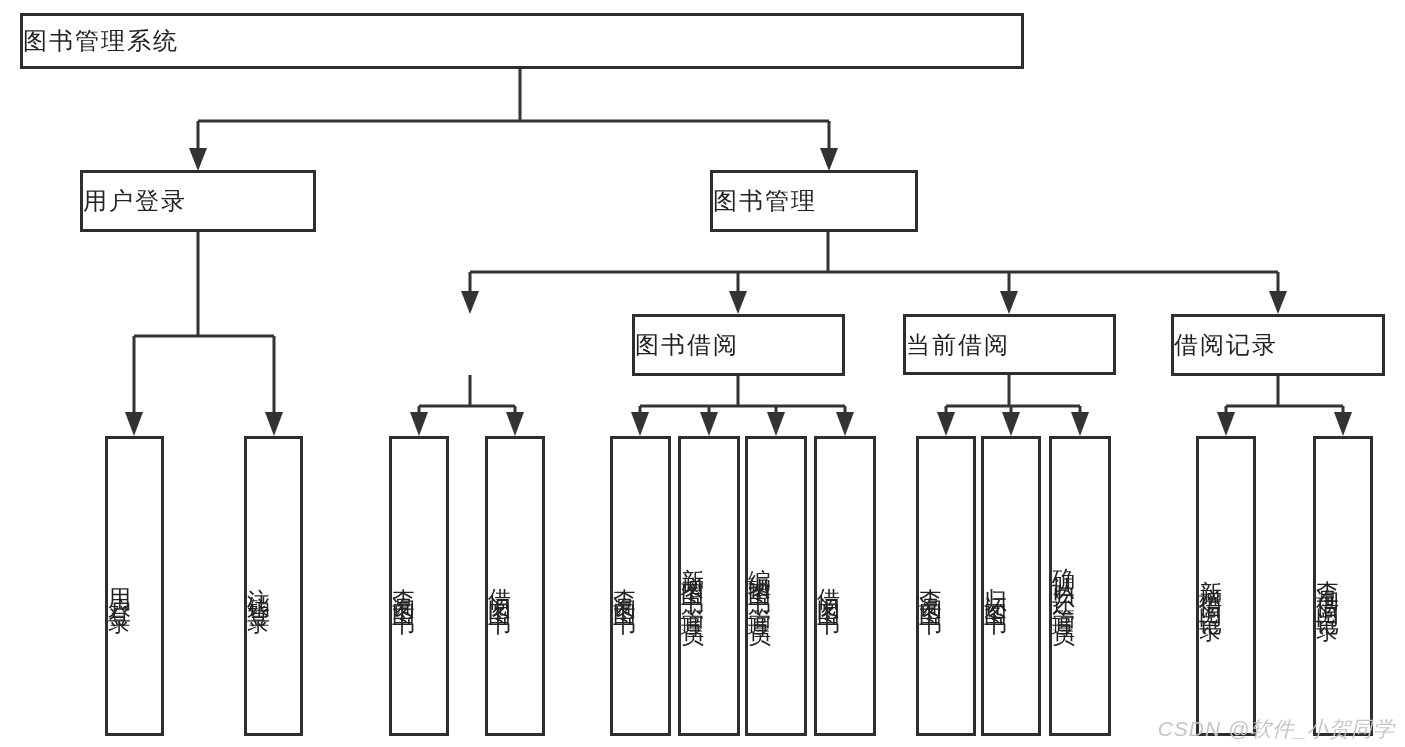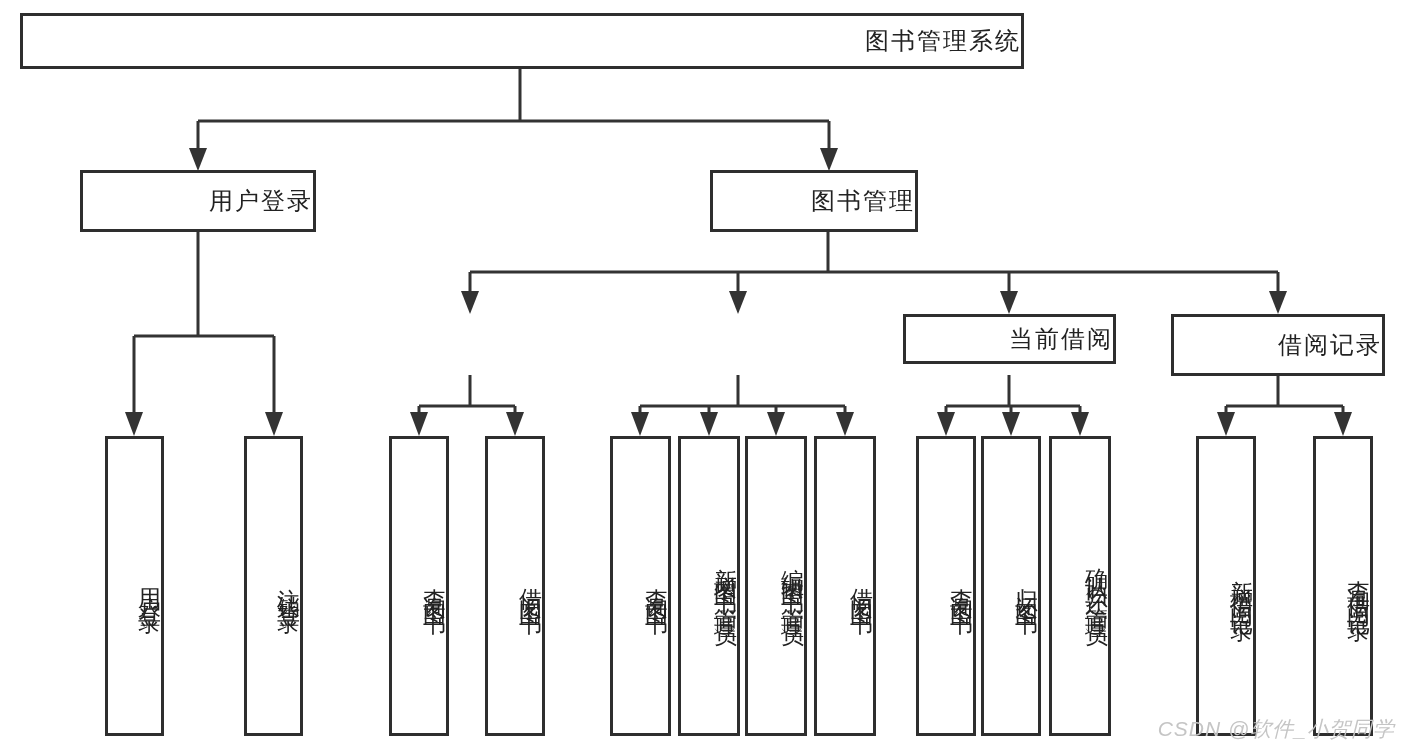--- a/index.html
+++ b/index.html
@@ -25,21 +25,21 @@
     fill: #333333;
     stroke: none;
   }
   .box {
     position: absolute;
     box-sizing: border-box;
     border: 3px solid #2e2e2e;
     background: #ffffff;
     display: flex;
     align-items: center;
-    justify-content: flex-end;
+    justify-content: flex-start;
     color: #222222;
   }
   .h-label {
     font-size: 24px;
     letter-spacing: 2px;
     white-space: nowrap;
   }
   .v-label {
     writing-mode: vertical-rl;
     text-orientation: mixed;
@@ -104,21 +104,24 @@
     <span class="h-label">图书管理系统</span>
   </div>
 
   <div class="box" style="left:80px; top:170px; width:236px; height:62px">
     <span class="h-label">用户登录</span>
   </div>
   <div class="box" style="left:710px; top:170px; width:208px; height:62px">
     <span class="h-label">图书管理</span>
   </div>
 
-  <div class="box" style="left:903px; top:314px; width:213px; height:50px">
+  <div class="box" style="left:632px; top:314px; width:213px; height:62px">
+    <span class="h-label">图书借阅</span>
+  </div>
+  <div class="box" style="left:903px; top:314px; width:213px; height:61px">
     <span class="h-label">当前借阅</span>
   </div>
   <div class="box" style="left:1171px; top:314px; width:214px; height:62px">
     <span class="h-label">借阅记录</span>
   </div>
 
   <div class="box" style="left:105px; top:436px; width:59px; height:300px">
     <span class="v-label">用户登录</span>
   </div>
   <div class="box" style="left:244px; top:436px; width:59px; height:300px">

